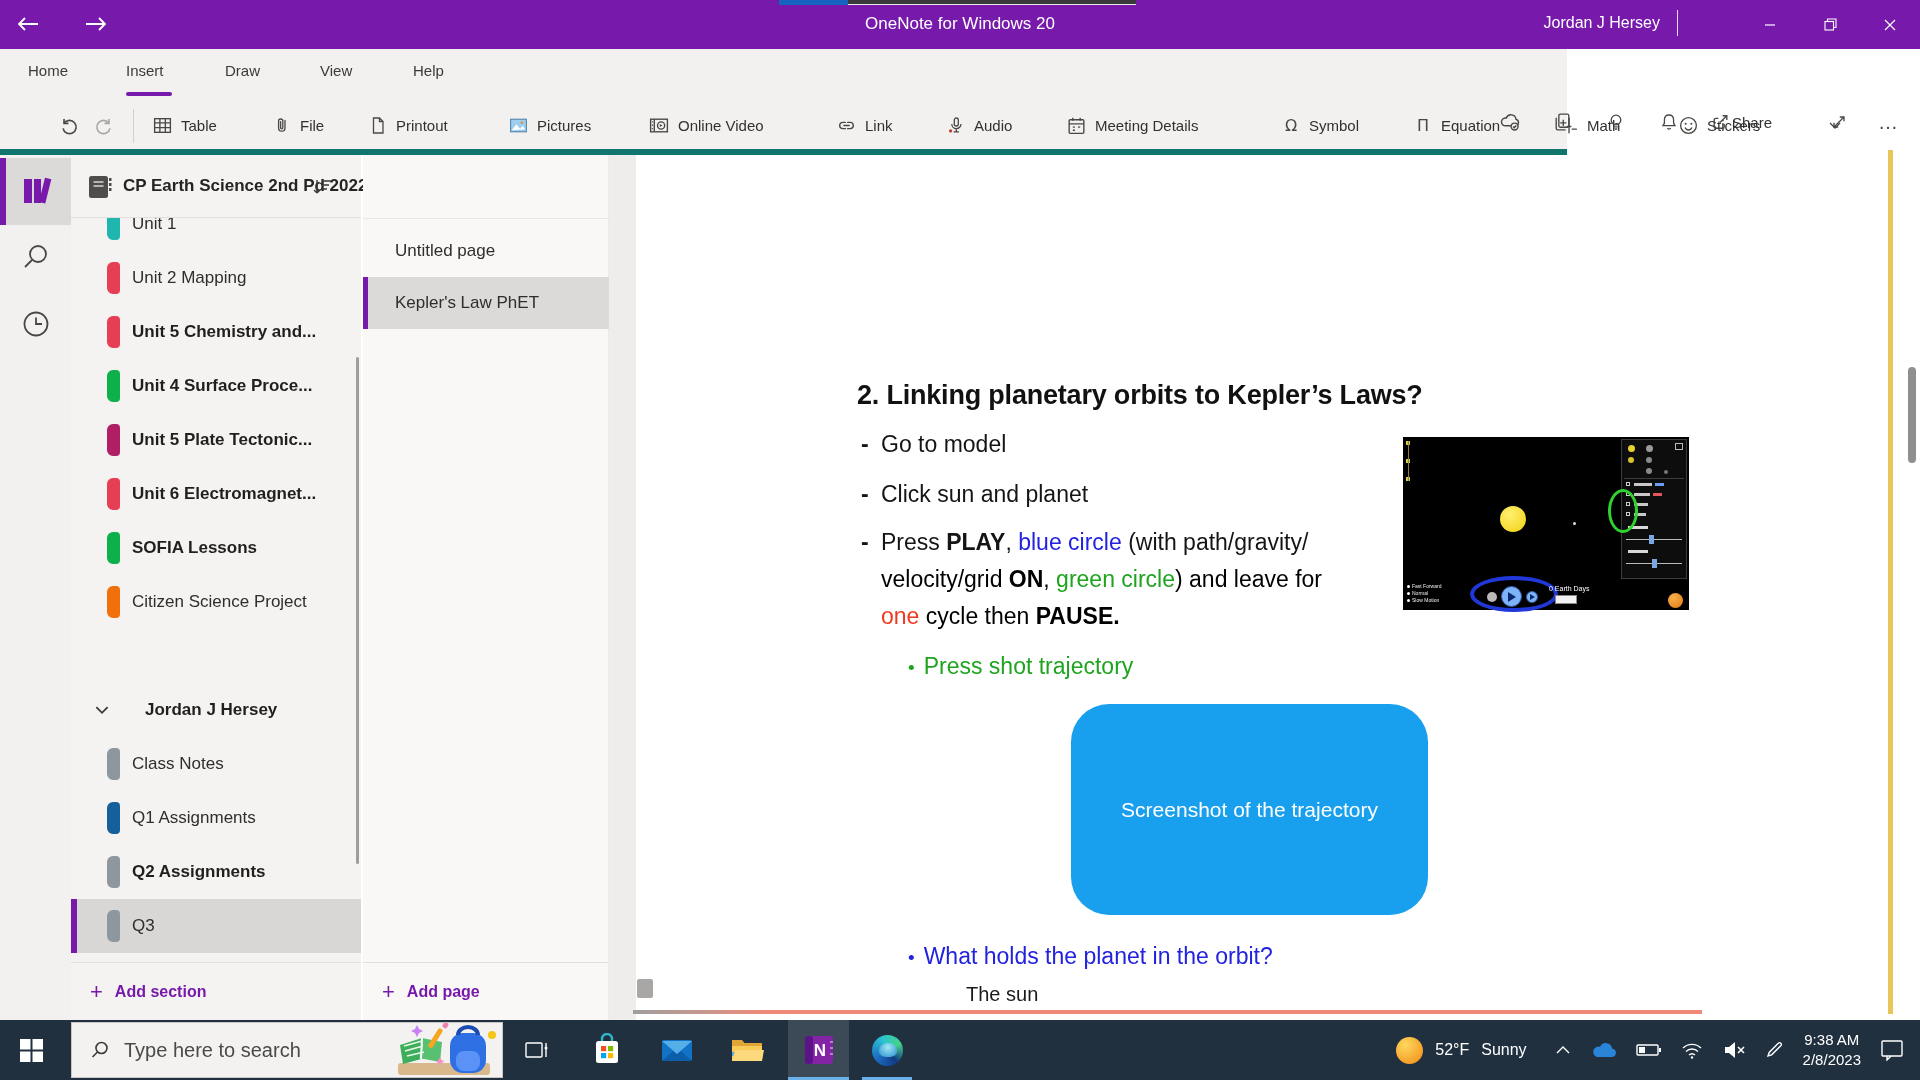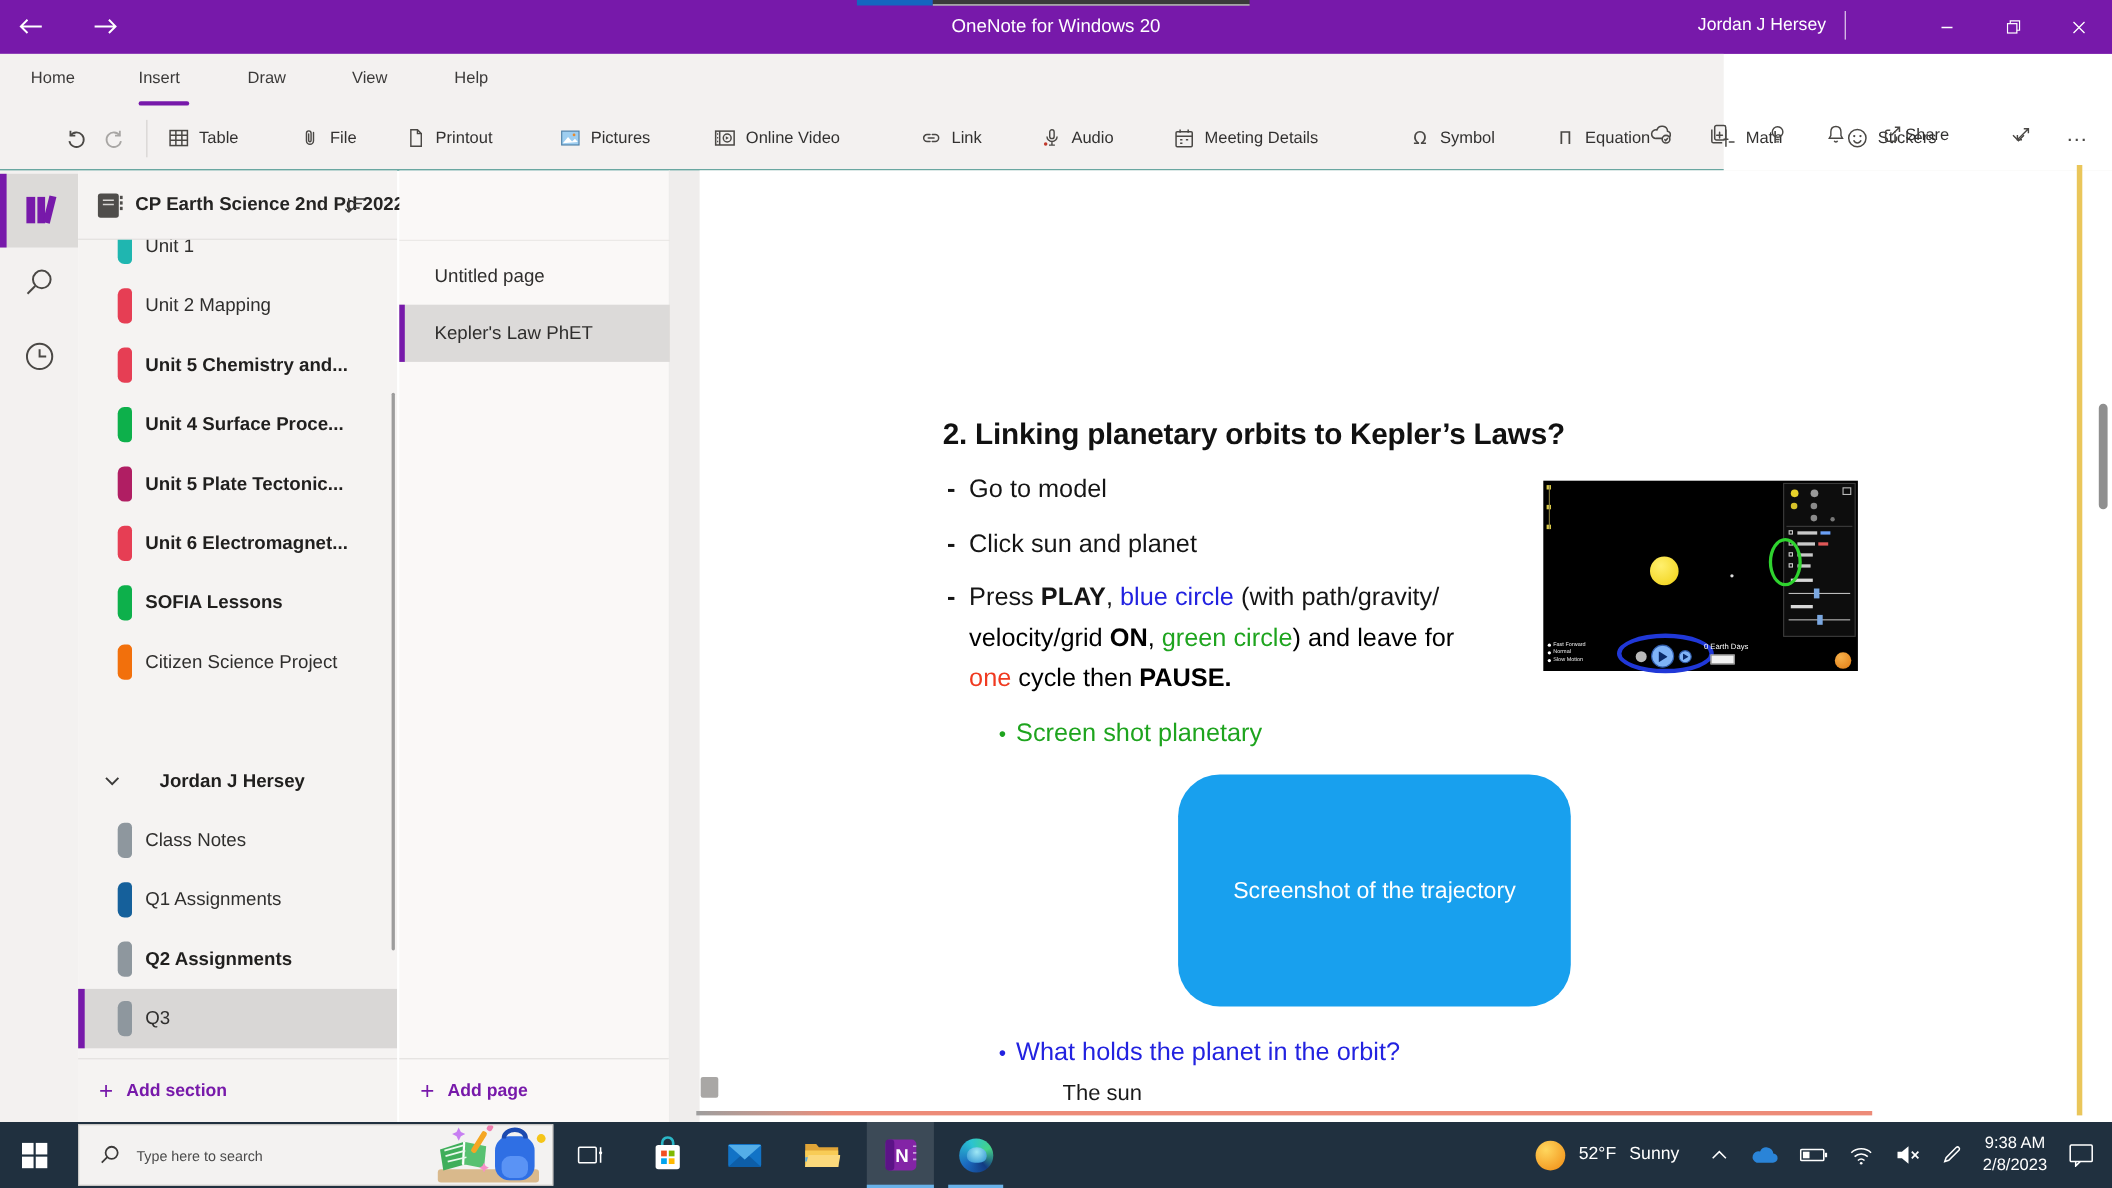--- a/index.html
+++ b/index.html
@@ -17,21 +17,21 @@
   #titlebar{position:absolute;left:0;top:0;width:1920px;height:49px;background:var(--accent);color:#fff}
   #titlebar .ttl{position:absolute;left:0;right:0;top:14px;text-align:center;font-size:17px}
   #titlebar .user{position:absolute;right:260px;top:14px;font-size:16px}
   #titlebar .tdiv{position:absolute;right:242px;top:10px;width:1px;height:26px;background:rgba(255,255,255,.85)}
   .navarr{position:absolute;top:9px;width:32px;height:30px;display:flex;align-items:center;justify-content:center}
   .winbtn{position:absolute;top:0;width:60px;height:49px;display:flex;align-items:center;justify-content:center}
   #strip-blue{position:absolute;left:779px;top:0;width:69px;height:5px;background:#1565c0}
   #strip-dark{position:absolute;left:848px;top:0;width:288px;height:5px;background:#3a3a3a;border-bottom:1px solid #e9e9e9}
 
   
-  #ribbon{position:absolute;left:0;top:49px;width:1567px;height:106px;background:#f3f1f0;border-bottom:1px solid #0f766e}
+  #ribbon{position:absolute;left:0;top:49px;width:1567px;height:106px;background:#f3f1f0;border-bottom:6px solid #0f766e}
   .menu-item{position:absolute;top:13px;font-size:15px;color:#3b3a39;cursor:default}
   #menu-underline{position:absolute;left:126px;top:43px;width:46px;height:4px;background:var(--accent);border-radius:2px}
   .rbtn{position:absolute;top:56px;height:40px;display:flex;align-items:center;gap:8px;color:#323130;font-size:15px}
   .rbtn svg{flex:0 0 auto}
   .ricon{stroke:#4a4845;fill:none;stroke-width:1.3}
   #tool-divider{position:absolute;left:133px;top:60px;width:1px;height:34px;background:#d2d0ce}
   .topicon{position:absolute;top:58px;height:30px;display:flex;align-items:center;gap:1px;color:#323130;font-size:15px}
 
   
   #rail{position:absolute;left:0;top:155px;width:71px;height:865px;background:#f3f1f0}
@@ -101,21 +101,21 @@
   #speed-opts{position:absolute;left:4px;top:146px;color:#eee;font-size:5px;line-height:7px}
   #speed-opts .so{display:flex;align-items:center;gap:2px}
   #speed-opts .so i{width:3px;height:3px;border-radius:50%;background:#fff;flex:0 0 auto}
   #phet-counter{position:absolute;left:146px;top:148px;color:#fff;font-size:7px}
   #phet-counterbox{position:absolute;left:152px;top:158px;width:22px;height:9px;background:#f2f2f2;border:1px solid #888}
 
   
   #taskbar{position:absolute;left:0;top:1020px;width:1920px;height:60px;background:var(--taskbar);color:#fff}
   .tb{position:absolute;top:0;height:60px;display:flex;align-items:center;justify-content:center}
   #tb-search{position:absolute;left:71px;top:2px;width:432px;height:56px;background:#f3f2f1;border:1px solid #c8c6c4;display:flex;align-items:center;overflow:hidden}
-  #tb-search .ph{color:#4a4a4a;font-size:13px;margin-left:14px;white-space:nowrap}
+  #tb-search .ph{color:#4a4a4a;font-size:20px;margin-left:14px;white-space:nowrap}
   #tb-onenote-cell{position:absolute;left:788px;top:0;width:61px;height:60px;background:rgba(255,255,255,.13)}
   .runline{position:absolute;top:57px;height:3px;background:#69b1e8}
   #tray{position:absolute;right:0;top:0;height:60px;display:flex;align-items:center}
   .trayic{margin:0 9px;display:flex;align-items:center}
   #weather{display:flex;align-items:center;gap:12px;margin-right:18px}
   #weather .wtxt{font-size:16px;display:flex;gap:12px}
   #sunic{width:27px;height:27px;border-radius:50%;background:radial-gradient(circle at 35% 30%,#ffd75e,#f08a12)}
   #clockbox{font-size:15px;text-align:center;line-height:1.35;margin:0 10px}
   .wstroke{stroke:#fff;fill:none;stroke-width:1.4}
 </style>
@@ -460,21 +460,21 @@
     </div>
     <div class="abs bullet" style="left:861px;top:529px">
       <span class="dash">-</span>
       <span class="bl"><span>Press </span><span class="run-bold">PLAY</span><span>, </span><span class="run-blue">blue circle</span><span> (with path/gravity/</span></span>
     </div>
     <div class="abs bl" style="left:881px;top:566px"><span>velocity/grid </span><span class="run-bold">ON</span><span>, </span><span class="run-green">green circle</span><span>) and leave for</span></div>
     <div class="abs bl" style="left:881px;top:603px"><span class="run-red">one</span><span> cycle then </span><span class="run-bold">PAUSE.</span></div>
 
     <div class="abs dotline" style="left:908px;top:653px;color:var(--green-text)">
       <span class="dot">•</span>
-      <span>Screen shot planetary</span>
+      <span>Press shot trajectory</span>
     </div>
 
     <div id="bluebox">
       <span>Screenshot of the trajectory</span>
     </div>
 
     <div class="abs dotline" style="left:908px;top:943px;color:var(--blue-text)">
       <span class="dot">•</span>
       <span>What holds the planet in the orbit?</span>
     </div>

